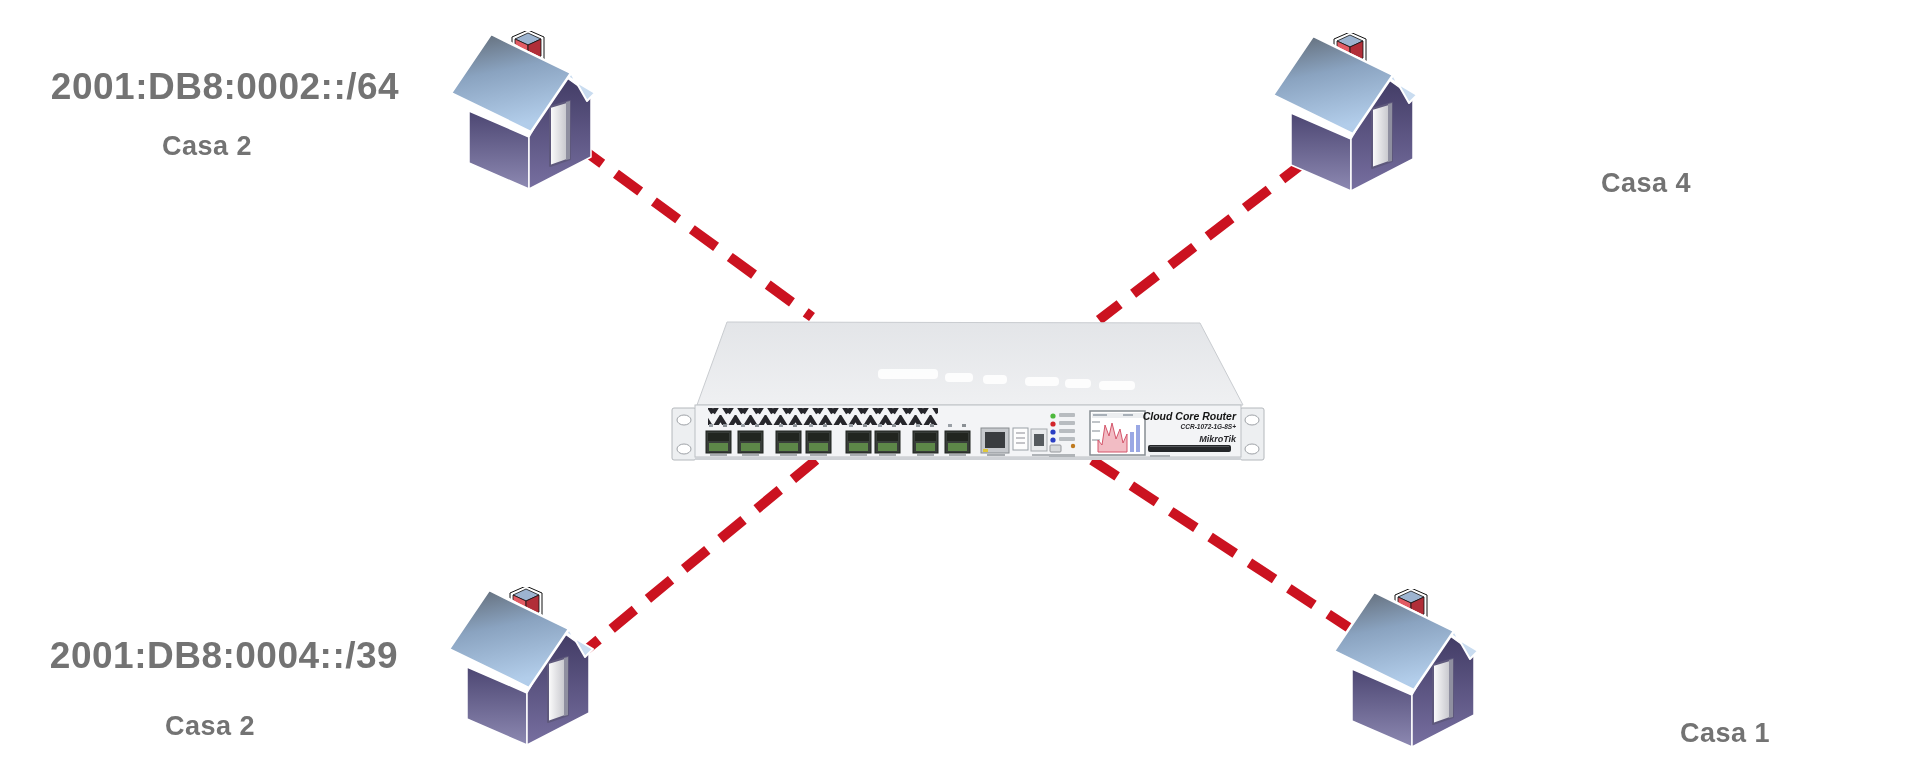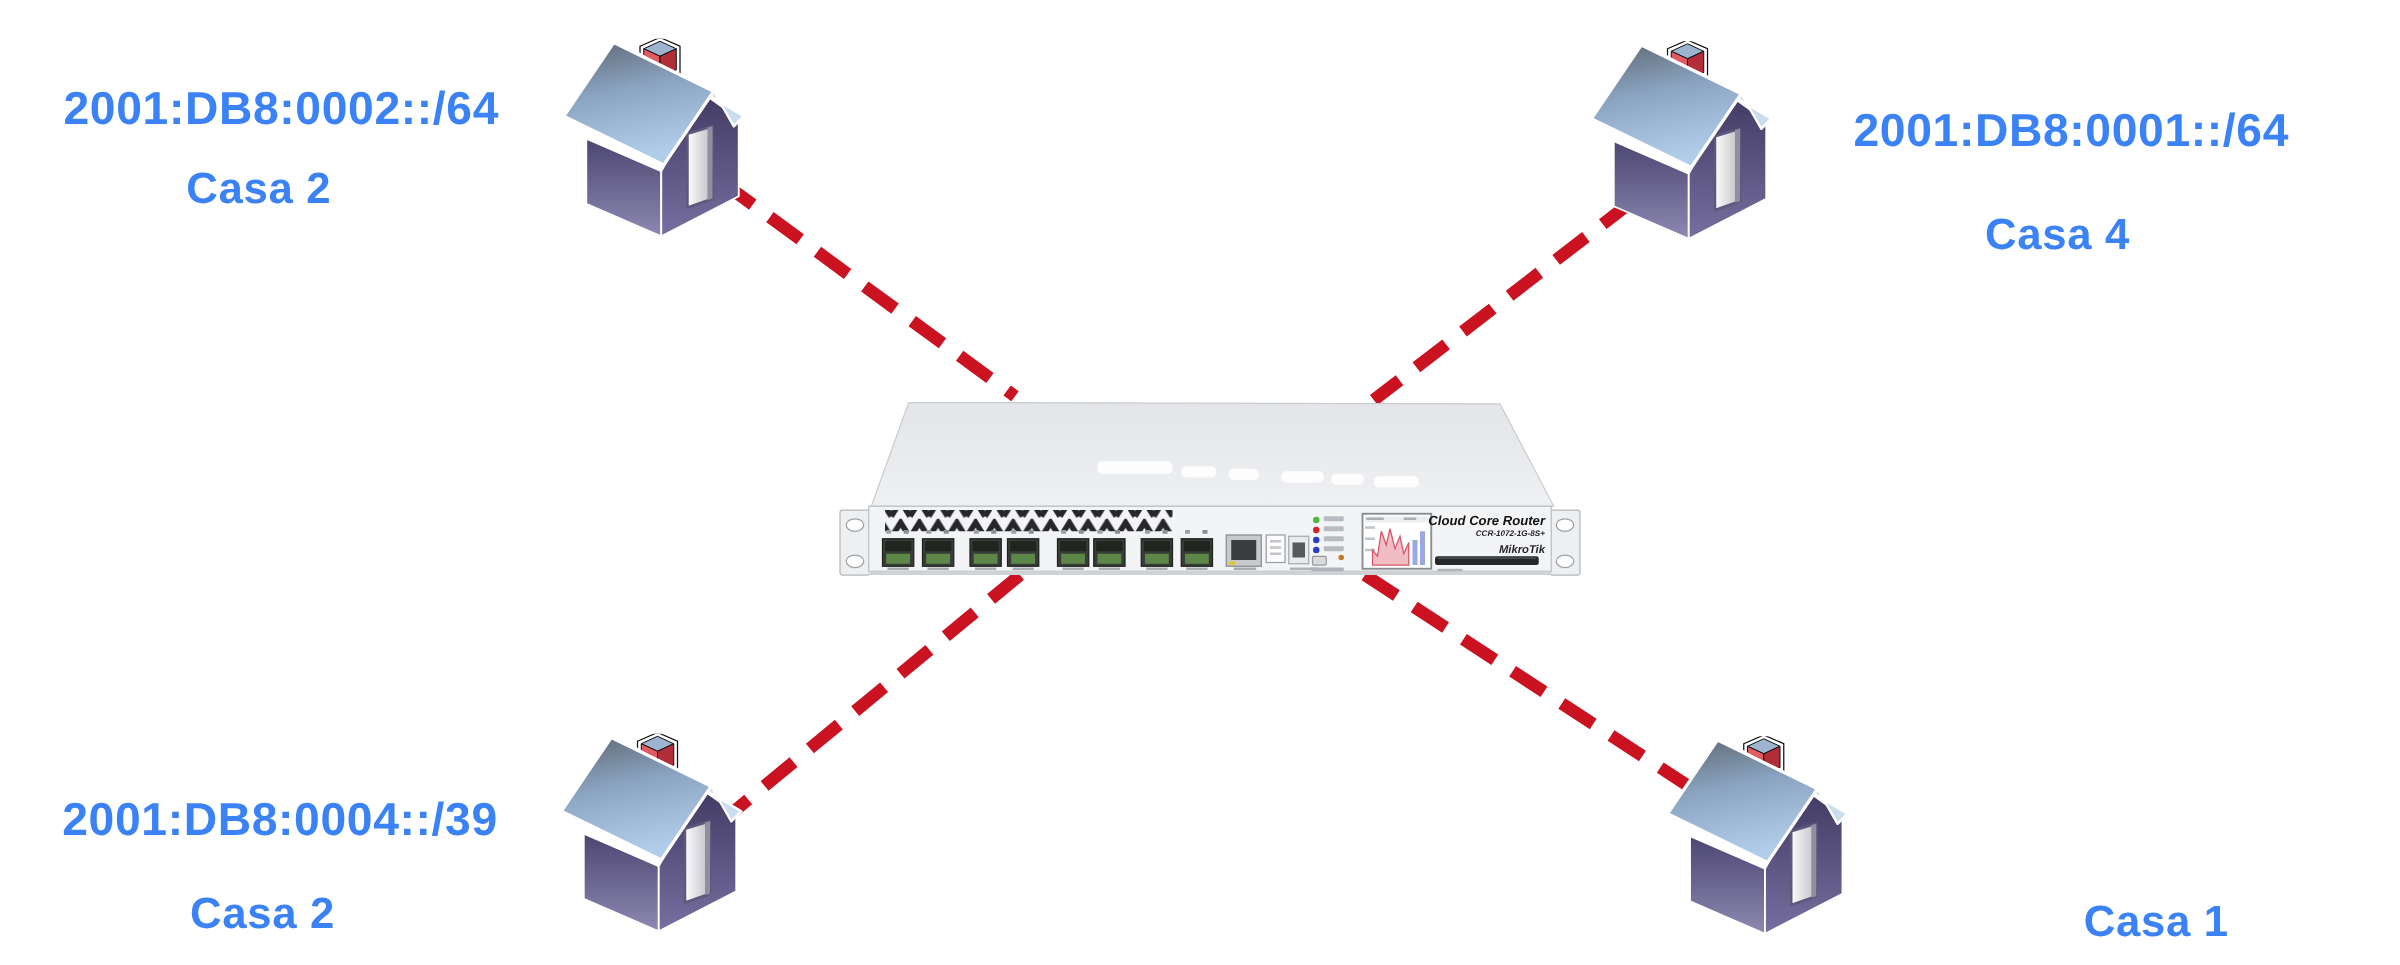--- a/index.html
+++ b/index.html
@@ -4,23 +4,23 @@
 <style>
   html,body{margin:0;padding:0;}
   body{
     width:1920px;height:772px;position:relative;overflow:hidden;
     background:#ffffff;
     font-family:"Liberation Sans", sans-serif;
   }
   .stage{position:absolute;left:0;top:0;width:1920px;height:772px;}
   .links-layer{position:absolute;left:0;top:0;z-index:1;}
   .node-text{position:absolute;z-index:3;transform:translateX(-50%);
-    white-space:nowrap;color:#3b82f6;font-weight:bold;text-align:left;}
+    white-space:nowrap;color:#737373;font-weight:bold;text-align:left;}
   .node-ip{font-size:37px;letter-spacing:0.5px;}
-  .node-label{font-size:35px;letter-spacing:0.5px;}
+  .node-label{font-size:27px;letter-spacing:0.5px;}
   .house{position:absolute;width:150px;height:162px;z-index:2;}
   .router{position:absolute;left:653px;top:313px;width:625px;height:160px;z-index:2;}
   .rt-title{font:bold italic 10.5px "Liberation Sans",sans-serif;fill:#141414;}
   .rt-model{font:bold italic 6.5px "Liberation Sans",sans-serif;fill:#26262a;}
   .rt-brand{font:bold italic 9px "Liberation Sans",sans-serif;fill:#2a2a2e;}
   .defs-holder{position:absolute;width:0;height:0;overflow:hidden;}
 </style>
 </head>
 <body>
 
@@ -93,21 +93,20 @@
   <svg class="house" style="left:447px;top:587px">
       <use href="#houseShape"></use>
     </svg>
   <svg class="house" style="left:1332px;top:589px">
       <use href="#houseShape"></use>
     </svg>
 
   <div class="node-text node-ip" style="left:225px;top:66px">2001:DB8:0002::/64</div>
   <div class="node-text node-label" style="left:207px;top:131px">Casa 2</div>
 
-  <div class="node-text node-ip" style="left:1657px;top:84px">2001:DB8:0001::/64</div>
   <div class="node-text node-label" style="left:1646px;top:168px">Casa 4</div>
 
   <div class="node-text node-ip" style="left:224px;top:635px">2001:DB8:0004::/39</div>
   <div class="node-text node-label" style="left:210px;top:711px">Casa 2</div>
 
   <div class="node-text node-label" style="left:1725px;top:718px">Casa 1</div>
 
   <svg class="router" viewBox="0 0 625 160">
 
     <polygon points="74,9 547,10 590,92 44,92" fill="url(#topGrad)" stroke="#c9ccd0" stroke-width="1"></polygon>

